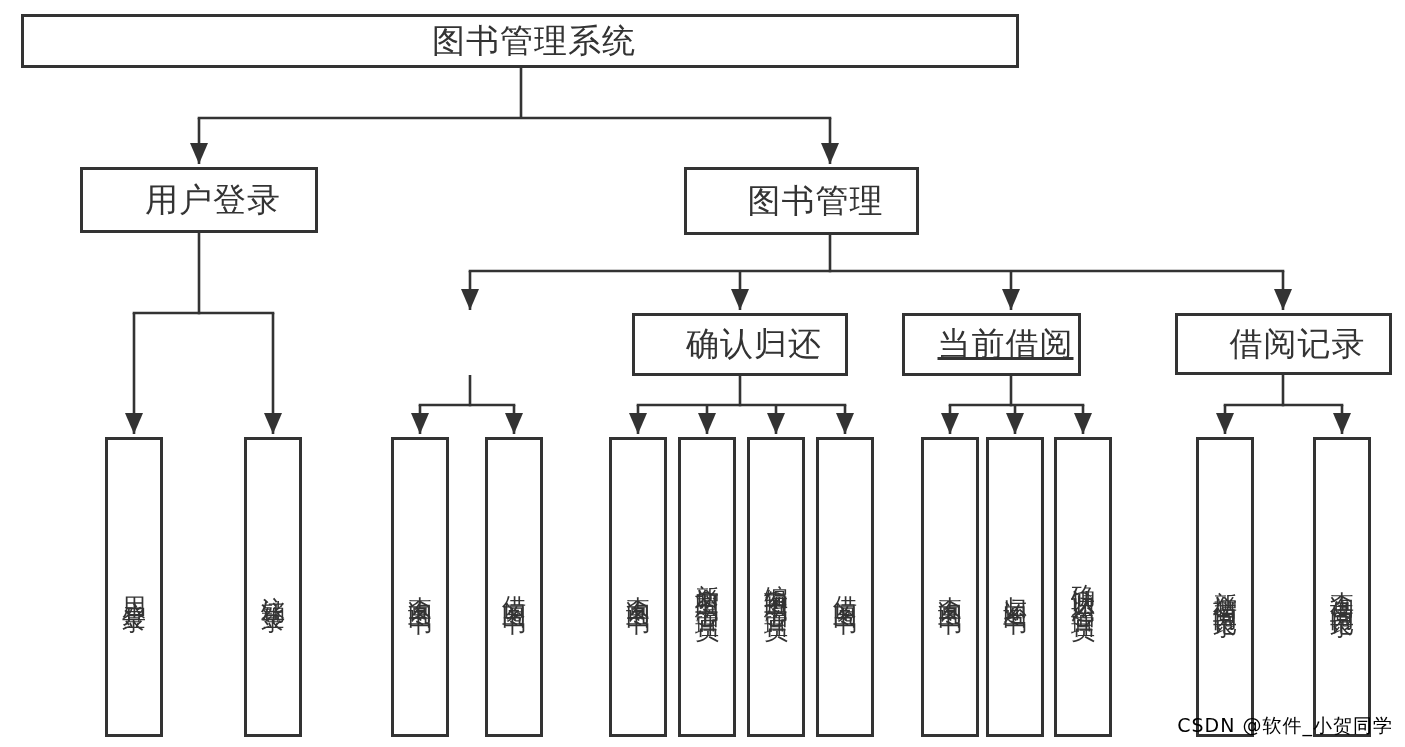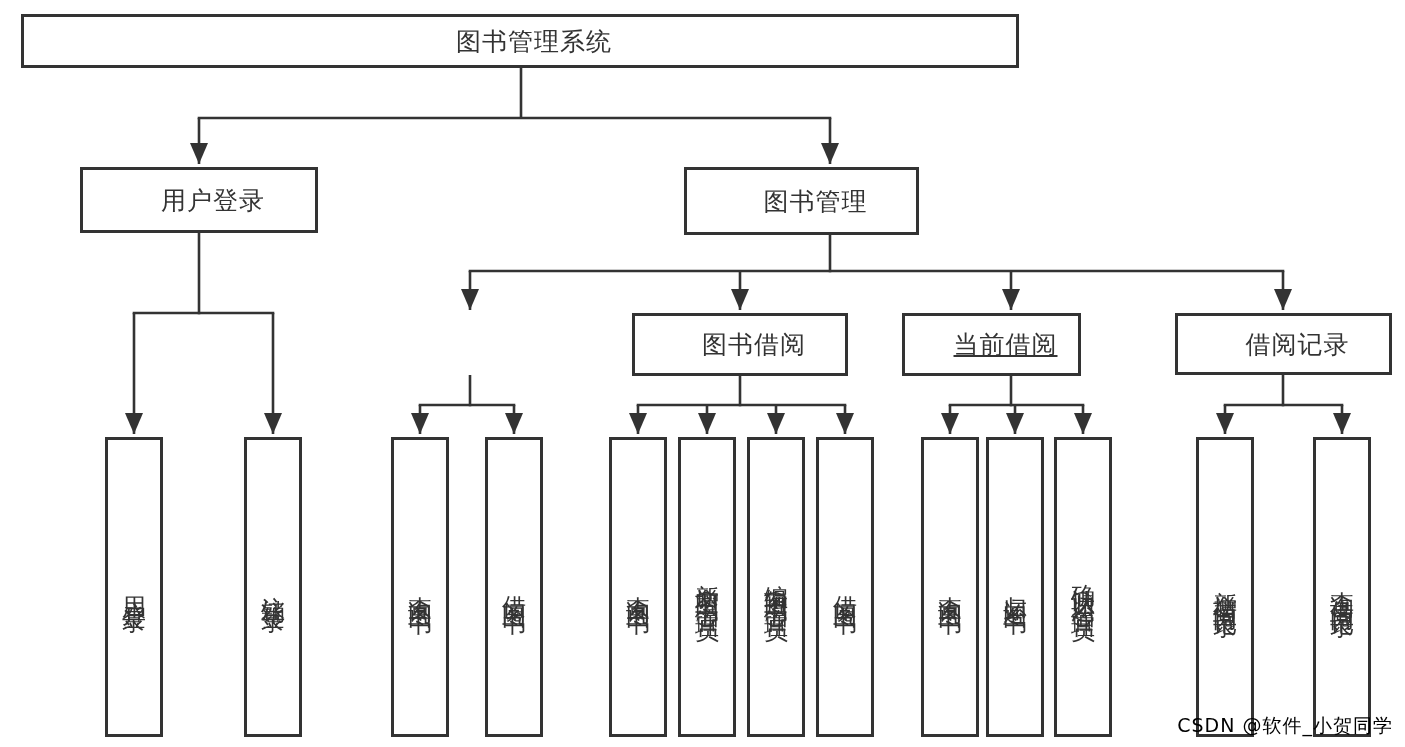--- a/index.html
+++ b/index.html
@@ -5,21 +5,21 @@
   html,body{margin:0;padding:0;background:#ffffff;}
   .canvas{
     position:relative;width:1405px;height:747px;background:#ffffff;
     font-family:"DejaVu Sans","Liberation Sans",sans-serif;overflow:hidden;
   }
   .box{
     position:absolute;box-sizing:border-box;border:3px solid #333333;
     background:#ffffff;display:flex;align-items:center;justify-content:center;
     color:#333333;
   }
-  .h{font-size:25px;letter-spacing:1px;white-space:nowrap;padding-left:28px;}
+  .h{font-size:33px;letter-spacing:1px;white-space:nowrap;padding-left:28px;}
   .v{font-size:24px;}
   .v .vt{writing-mode:vertical-rl;letter-spacing:5px;line-height:1;}
   .connectors{position:absolute;left:0;top:0;}
   .watermark{
     position:absolute;right:12px;bottom:8px;font-size:19px;color:#000000;
     letter-spacing:1px;white-space:nowrap;
   }
 </style>
 </head>
 <body>
@@ -76,21 +76,21 @@
   </div>
 
   <div class="box h" style="left:80px;top:167px;width:238px;height:66px;">
     <span>用户登录</span>
   </div>
   <div class="box h" style="left:684px;top:167px;width:235px;height:68px;">
     <span>图书管理</span>
   </div>
 
   <div class="box h" style="left:632px;top:313px;width:216px;height:63px;">
-    <span>图书借阅</span>
+    <span>确认归还</span>
   </div>
   <div class="box h" style="left:902px;top:313px;width:179px;height:63px;text-decoration:underline;">
     <span>当前借阅</span>
   </div>
   <div class="box h" style="left:1175px;top:313px;width:217px;height:62px;">
     <span>借阅记录</span>
   </div>
 
   <div class="box v" style="left:105px;top:437px;width:58px;height:300px;">
     <span class="vt">用户登录</span>

